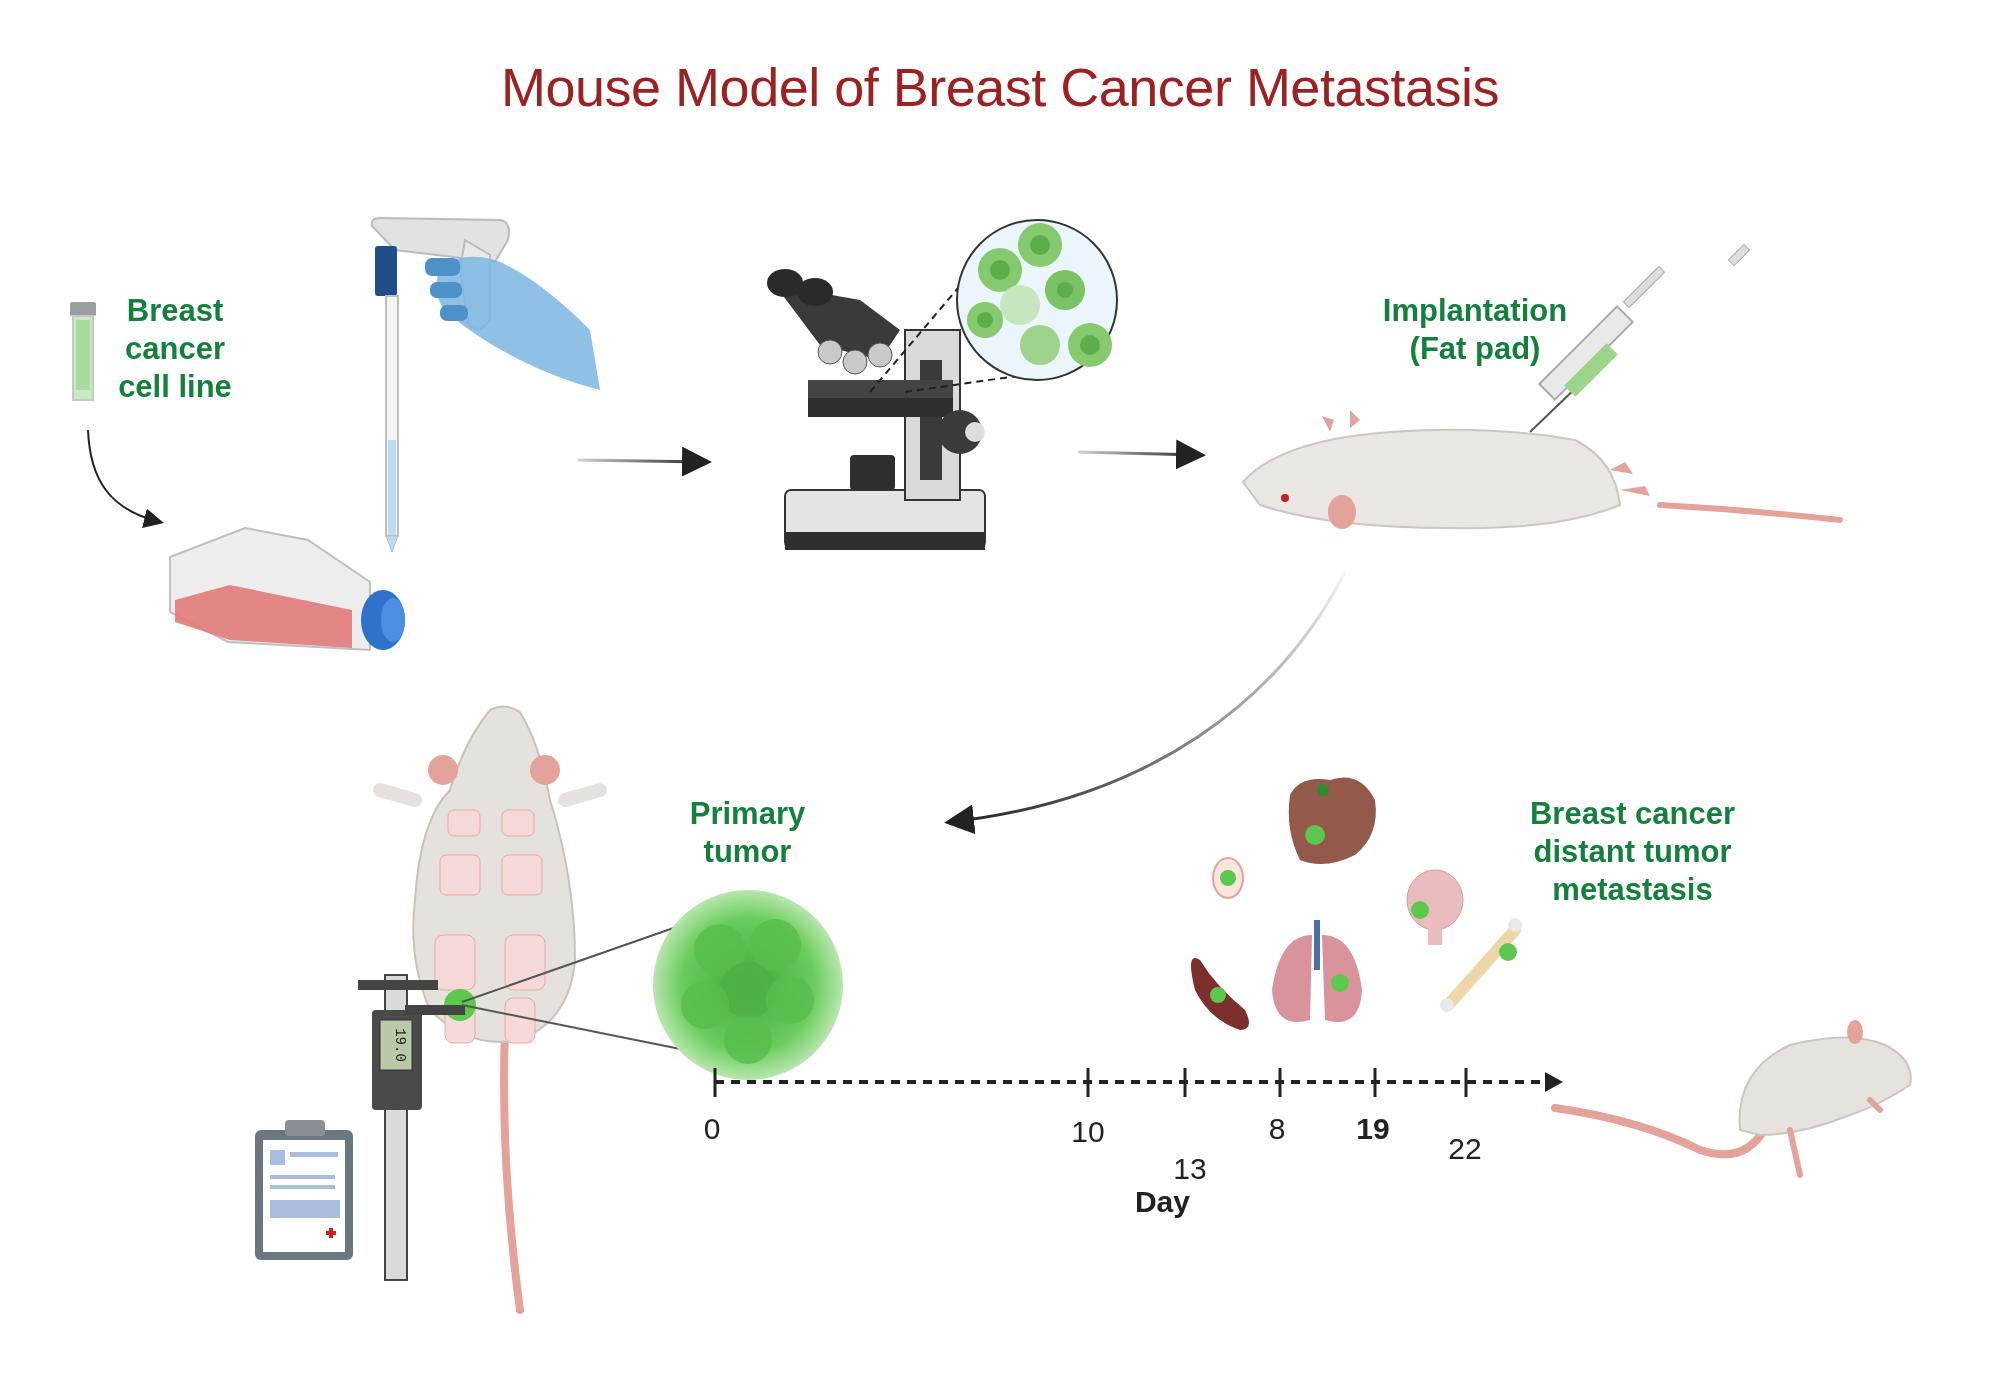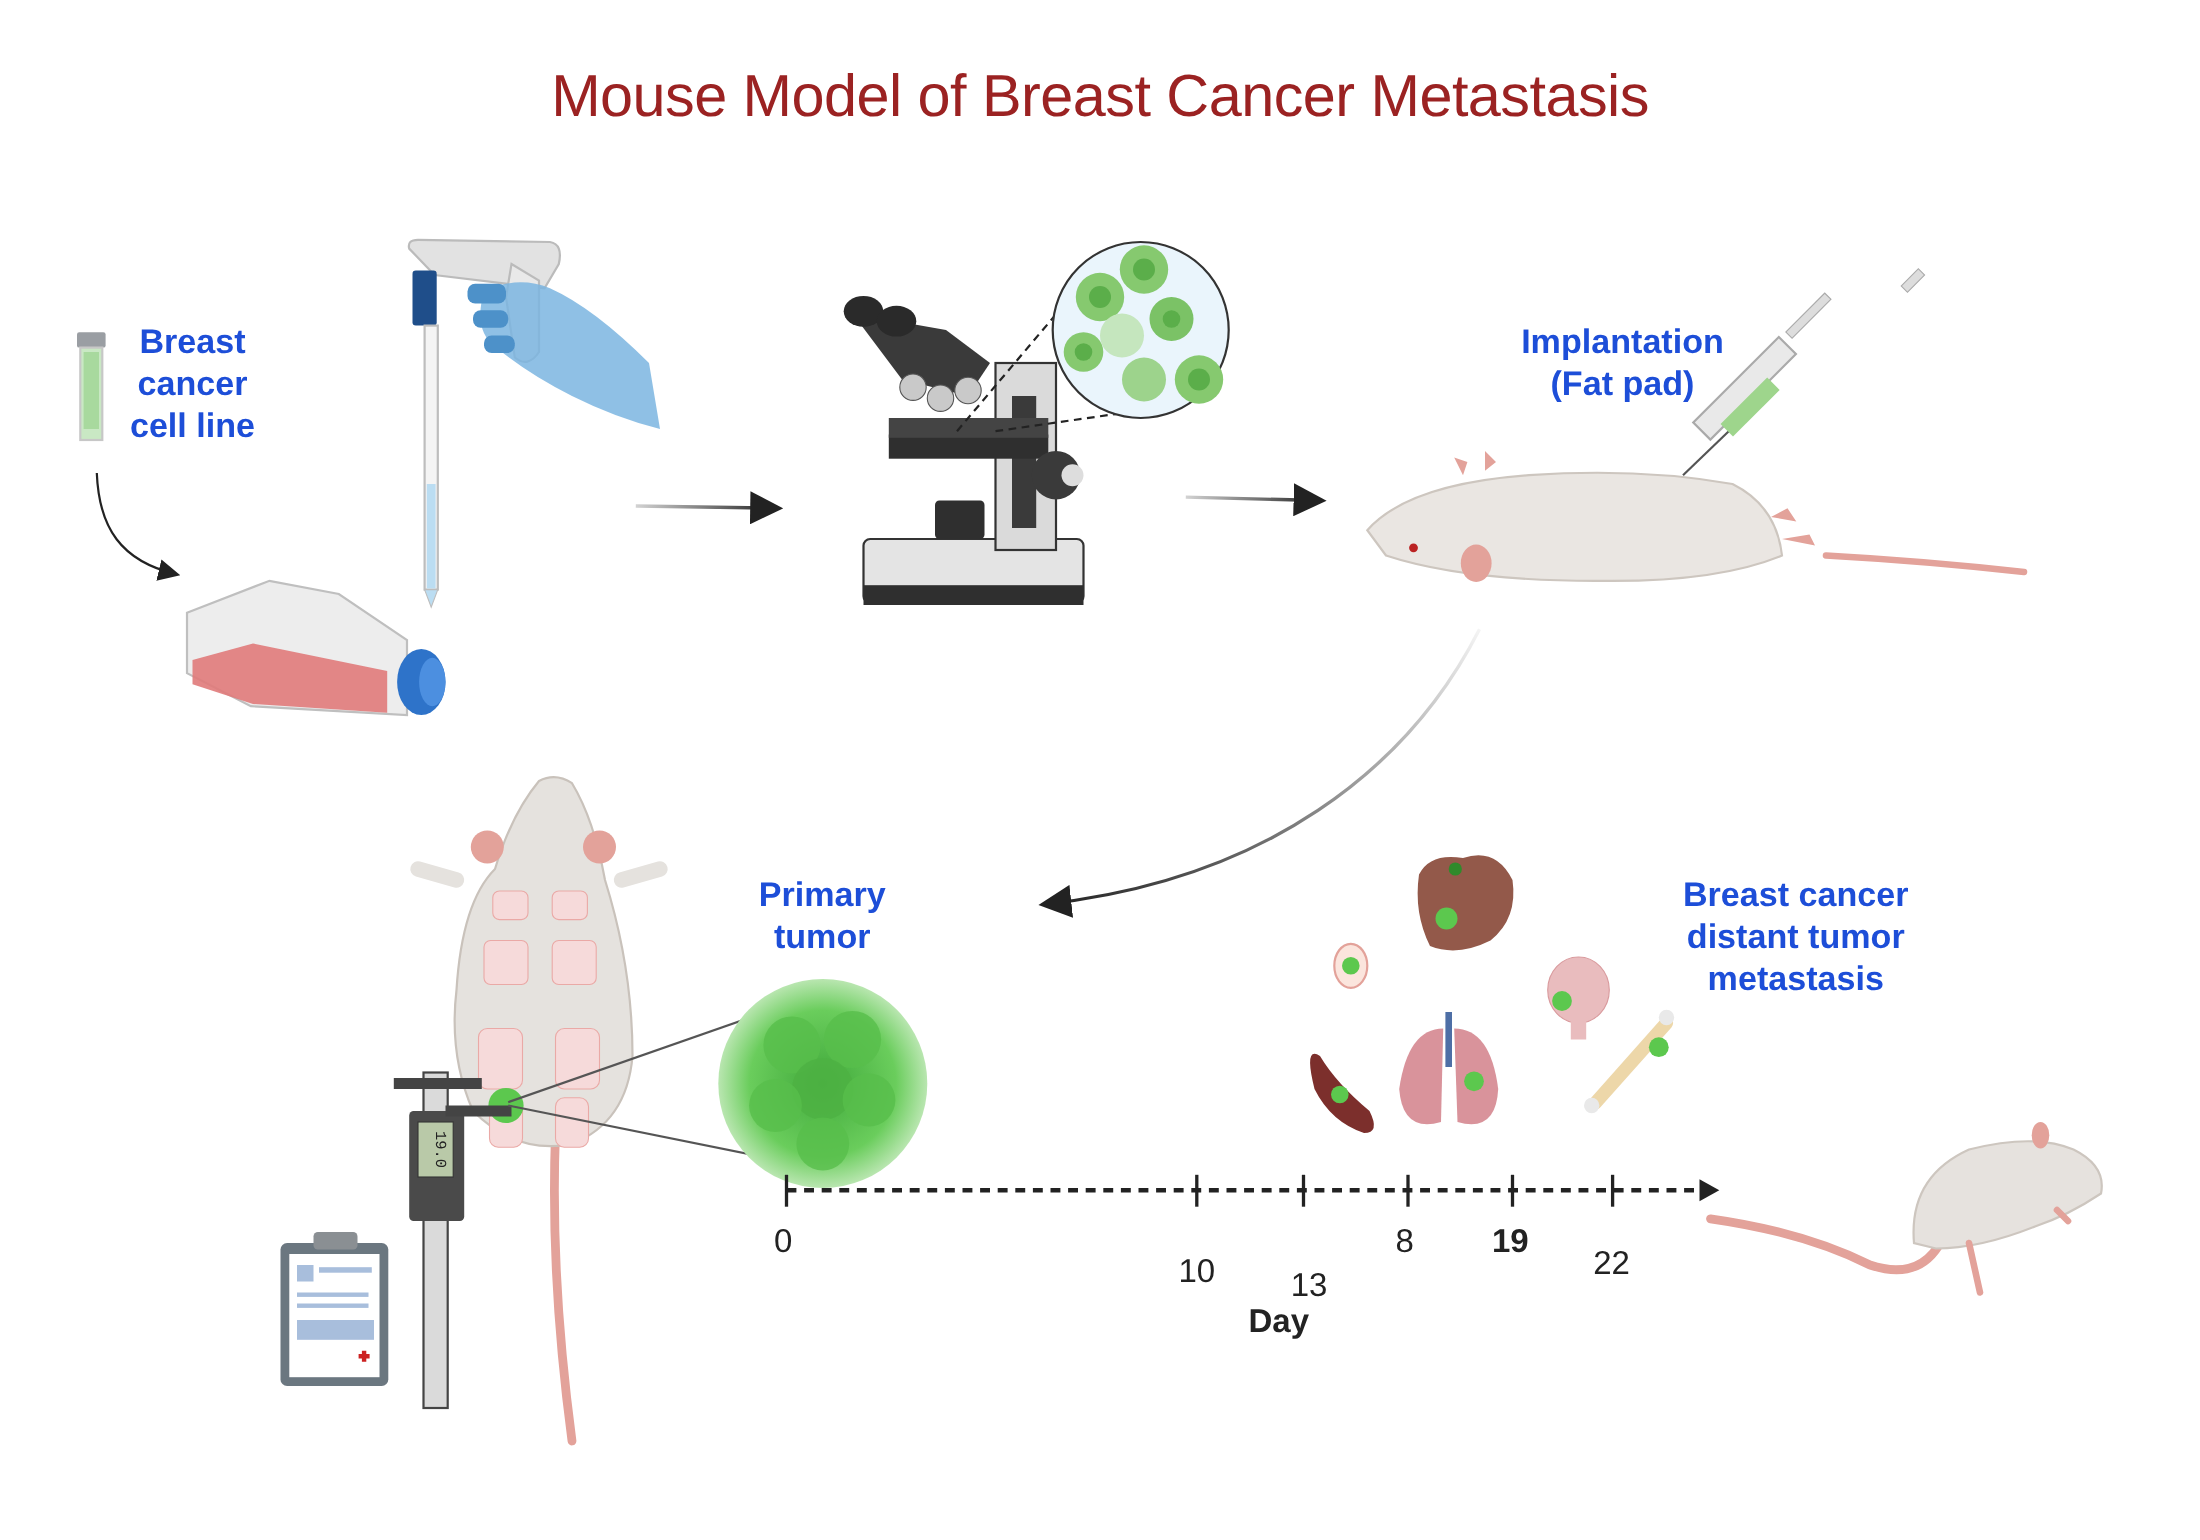--- a/index.html
+++ b/index.html
@@ -1,19 +1,19 @@
 <!DOCTYPE html>
 <html><head>
 <meta charset="utf-8">
 <style>
   html,body{margin:0;padding:0;background:#ffffff;}
   body{width:2000px;height:1400px;position:relative;overflow:hidden;font-family:"Liberation Sans","DejaVu Sans",sans-serif;}
   .abs{position:absolute;}
   .title{left:0;width:2000px;top:56px;text-align:center;font-size:54px;font-weight:normal;letter-spacing:-0.5px;}
-  .label{font-weight:bold;color:#1d4ed8;font-size:31px;line-height:38px;text-align:center;white-space:pre-line;}
+  .label{font-weight:bold;color:#15803d;font-size:31px;line-height:38px;text-align:center;white-space:pre-line;}
   .tick-label{font-size:30px;color:#222;text-align:center;width:60px;margin-left:-30px;}
   .axis-title{font-size:30px;font-weight:bold;color:#222;text-align:right;width:100px;margin-left:-50px;}
   svg{position:absolute;left:0;top:0;overflow:visible;}
 </style>
 </head>
 <body>
 
 <div class="abs title" style="color:#9B2222;">Mouse Model of Breast Cancer Metastasis</div>
 
 <div class="abs label" style="left:105px;top:292px;width:140px;">Breast
@@ -238,18 +238,18 @@
 
   <g>
     <path d="M1555,1108 Q1640,1120 1700,1150 Q1745,1165 1765,1128" fill="none" stroke="#E3A29A" stroke-width="8" stroke-linecap="round"></path>
     <path d="M1740,1130 Q1735,1070 1790,1045 Q1850,1030 1885,1045 Q1915,1060 1910,1085 Q1880,1105 1850,1115 Q1800,1135 1760,1135 z" fill="#E6E2DE" stroke="#CDC6BF" stroke-width="2"></path>
     <ellipse cx="1855" cy="1032" rx="8" ry="12" fill="#E3A29A"></ellipse>
     <path d="M1790,1130 L1800,1175 M1870,1100 L1880,1110" stroke="#E3A29A" stroke-width="6" stroke-linecap="round"></path>
   </g>
 </svg>
 
 <div class="abs tick-label" style="left:712px;top:1112px;">0</div>
-<div class="abs tick-label" style="left:1088px;top:1115px;margin-top:24px;">10</div>
+<div class="abs tick-label" style="left:1088px;top:1115px;">10</div>
 <div class="abs tick-label" style="left:1190px;top:1112px;margin-top:40px;">13</div>
 <div class="abs tick-label" style="left:1277px;top:1112px;">8</div>
 <div class="abs tick-label" style="left:1373px;top:1112px;font-weight:bold;">19</div>
 <div class="abs tick-label" style="left:1465px;top:1132px;">22</div>
 <div class="abs axis-title" style="left:1140px;top:1185px;">Day</div>
 
 </body></html>

